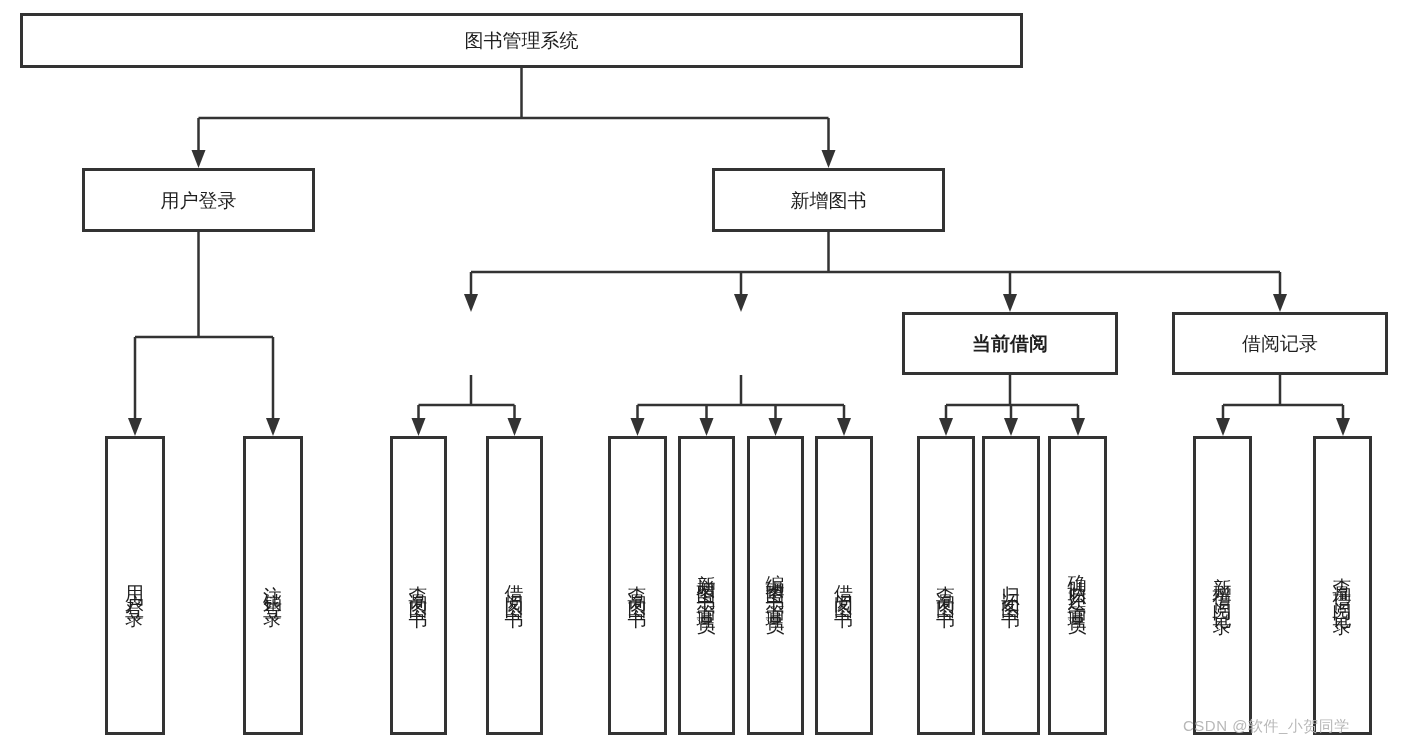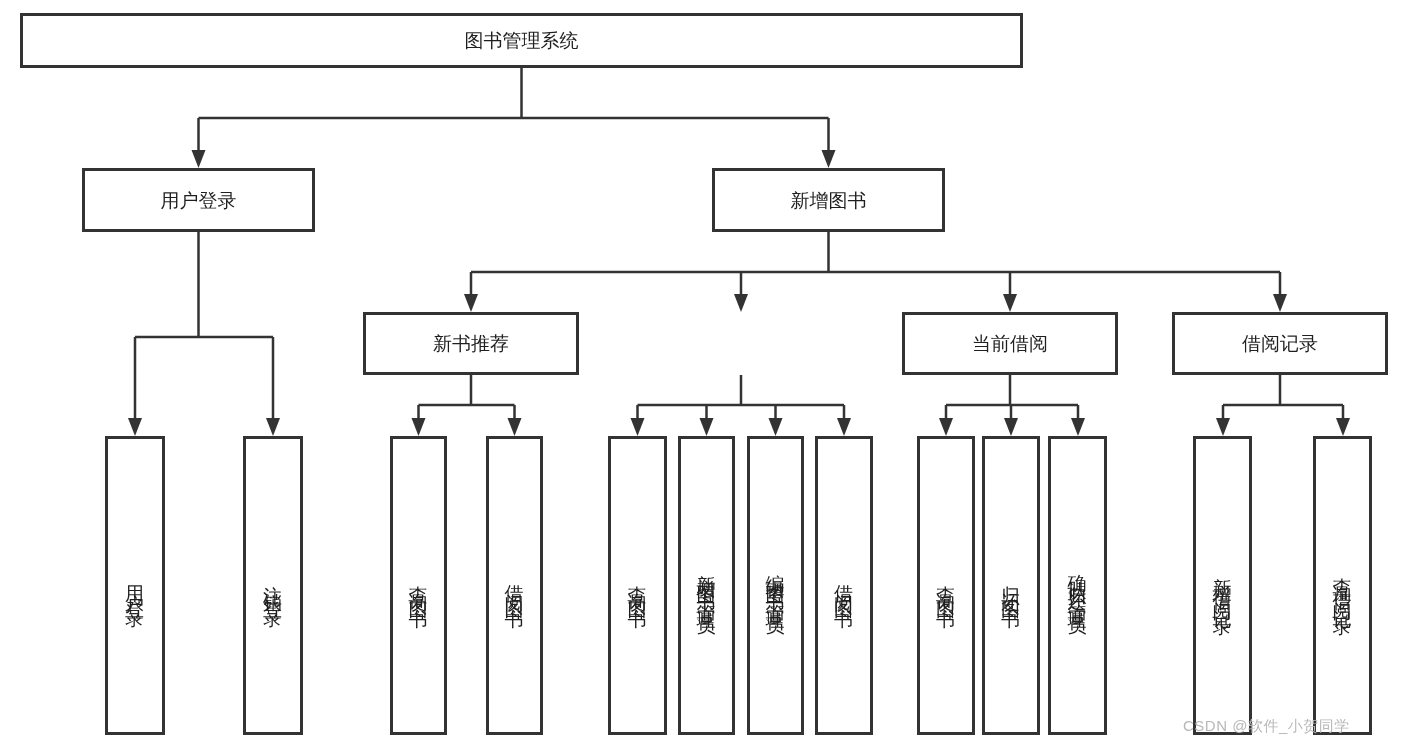--- a/index.html
+++ b/index.html
@@ -41,21 +41,21 @@
     letter-spacing: 8px;
   }
   
   .b-root { left: 20px;   top: 13px;  width: 1003px; height: 55px; }
   
   .b-l2a  { left: 82px;   top: 168px; width: 233px;  height: 64px; }
   .b-l2b  { left: 712px;  top: 168px; width: 233px;  height: 64px; }
   
   .b-l3a  { left: 363px;  top: 312px; width: 216px;  height: 63px; }
   .b-l3b  { left: 633px;  top: 312px; width: 216px;  height: 63px; }
-  .b-l3c  { left: 902px;  top: 312px; width: 216px;  height: 63px; }
+  .b-l3c  { left: 902px;  top: 312px; width: 216px;  height: 63px; font-weight: bold; }
   .b-l3d  { left: 1172px; top: 312px; width: 216px;  height: 63px; }
   
   .b-a1 { left: 105px;  top: 436px; width: 60px; height: 299px; }
   .b-a2 { left: 243px;  top: 436px; width: 60px; height: 299px; }
   .b-b1 { left: 390px;  top: 436px; width: 57px; height: 299px; }
   .b-b2 { left: 486px;  top: 436px; width: 57px; height: 299px; }
   .b-c1 { left: 608px;  top: 436px; width: 59px; height: 299px; }
   .b-c2 { left: 678px;  top: 436px; width: 57px; height: 299px; letter-spacing: 6px; }
   .b-c3 { left: 747px;  top: 436px; width: 57px; height: 299px; letter-spacing: 6px; }
   .b-c4 { left: 815px;  top: 436px; width: 58px; height: 299px; }
@@ -121,21 +121,20 @@
       <path class="ar" d="M1216 418 h14 l-7 18 z"></path>
       <path class="ar" d="M1336 418 h14 l-7 18 z"></path>
     </g>
   </svg>
 
   <div class="node b-root">图书管理系统</div>
 
   <div class="node b-l2a">用户登录</div>
   <div class="node b-l2b">新增图书</div>
 
-  <div class="node b-l3a">新书推荐</div>
   <div class="node b-l3c">当前借阅</div>
   <div class="node b-l3d">借阅记录</div>
 
   <div class="node v b-a1">用户登录</div>
   <div class="node v b-a2">注销登录</div>
 
   <div class="node v b-b1">查询图书</div>
   <div class="node v b-b2">借阅图书</div>
 
   <div class="node v b-c1">查询图书</div>

